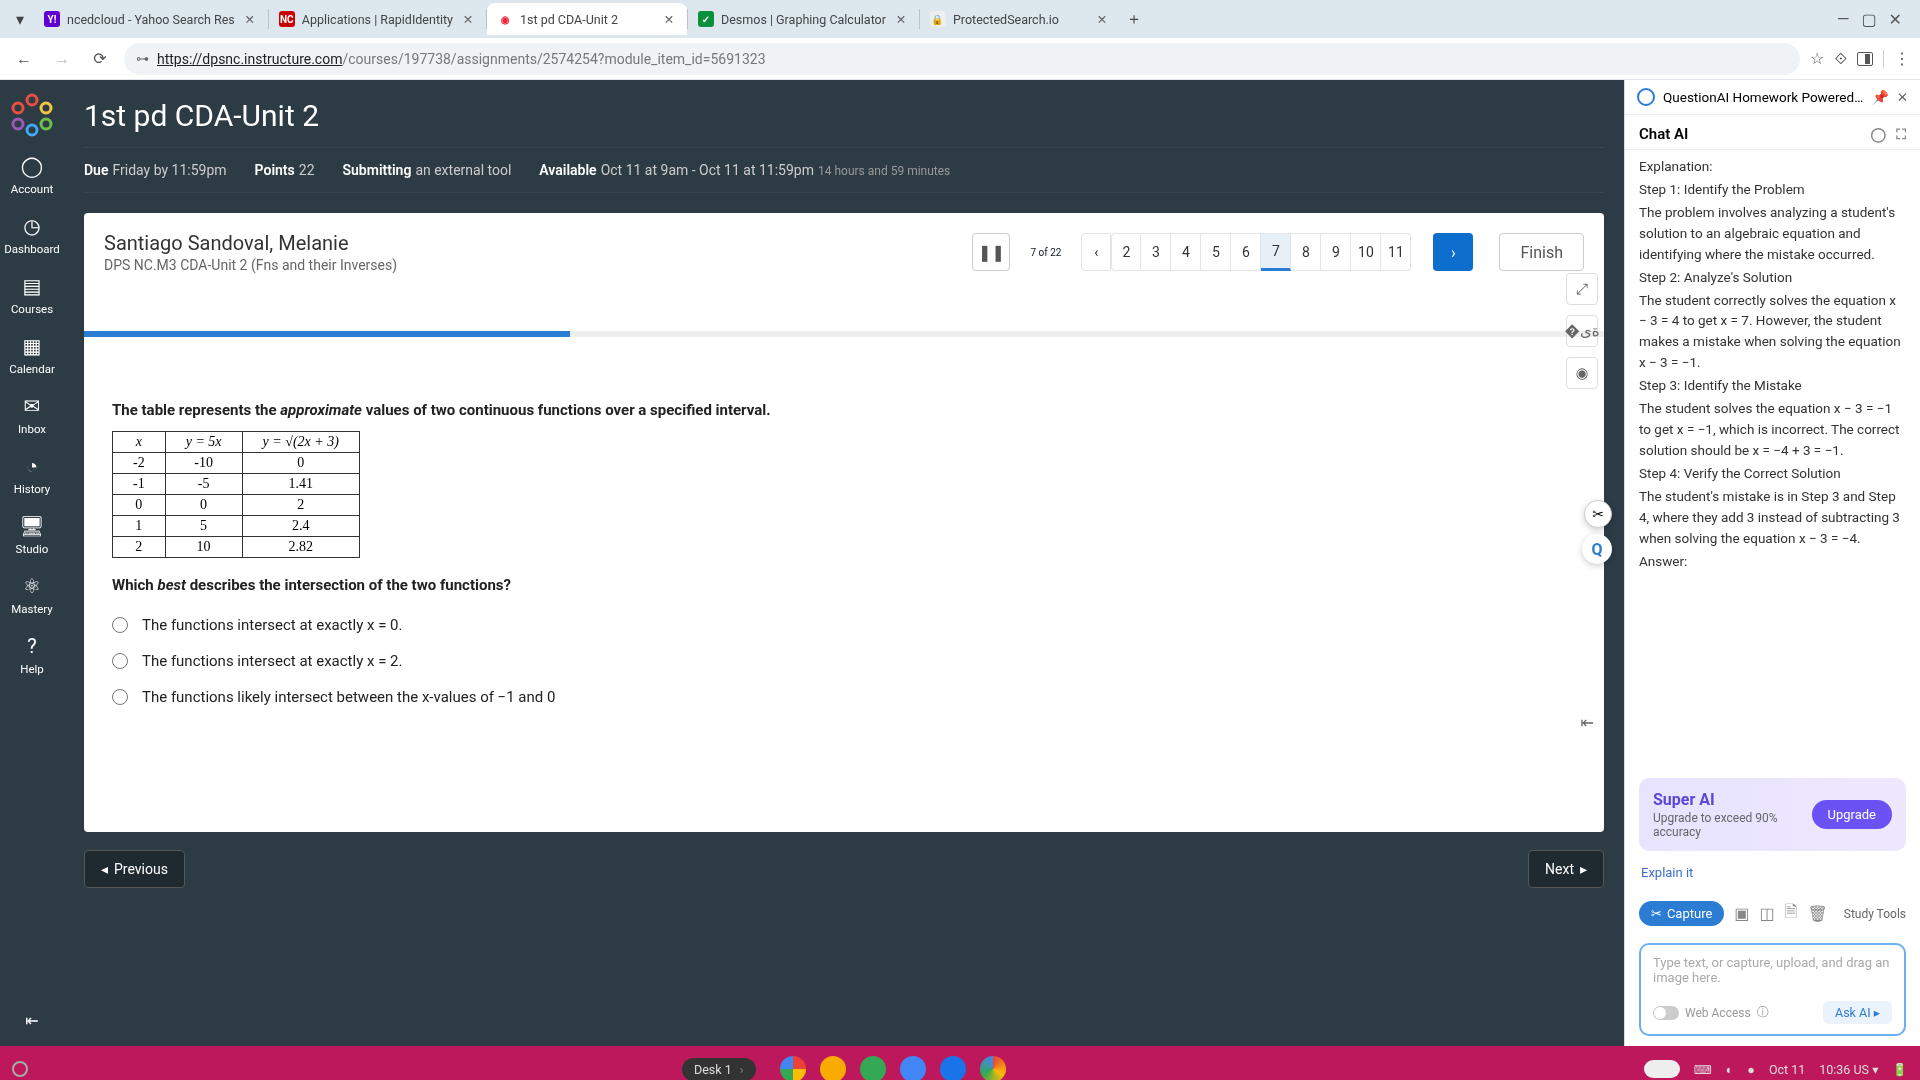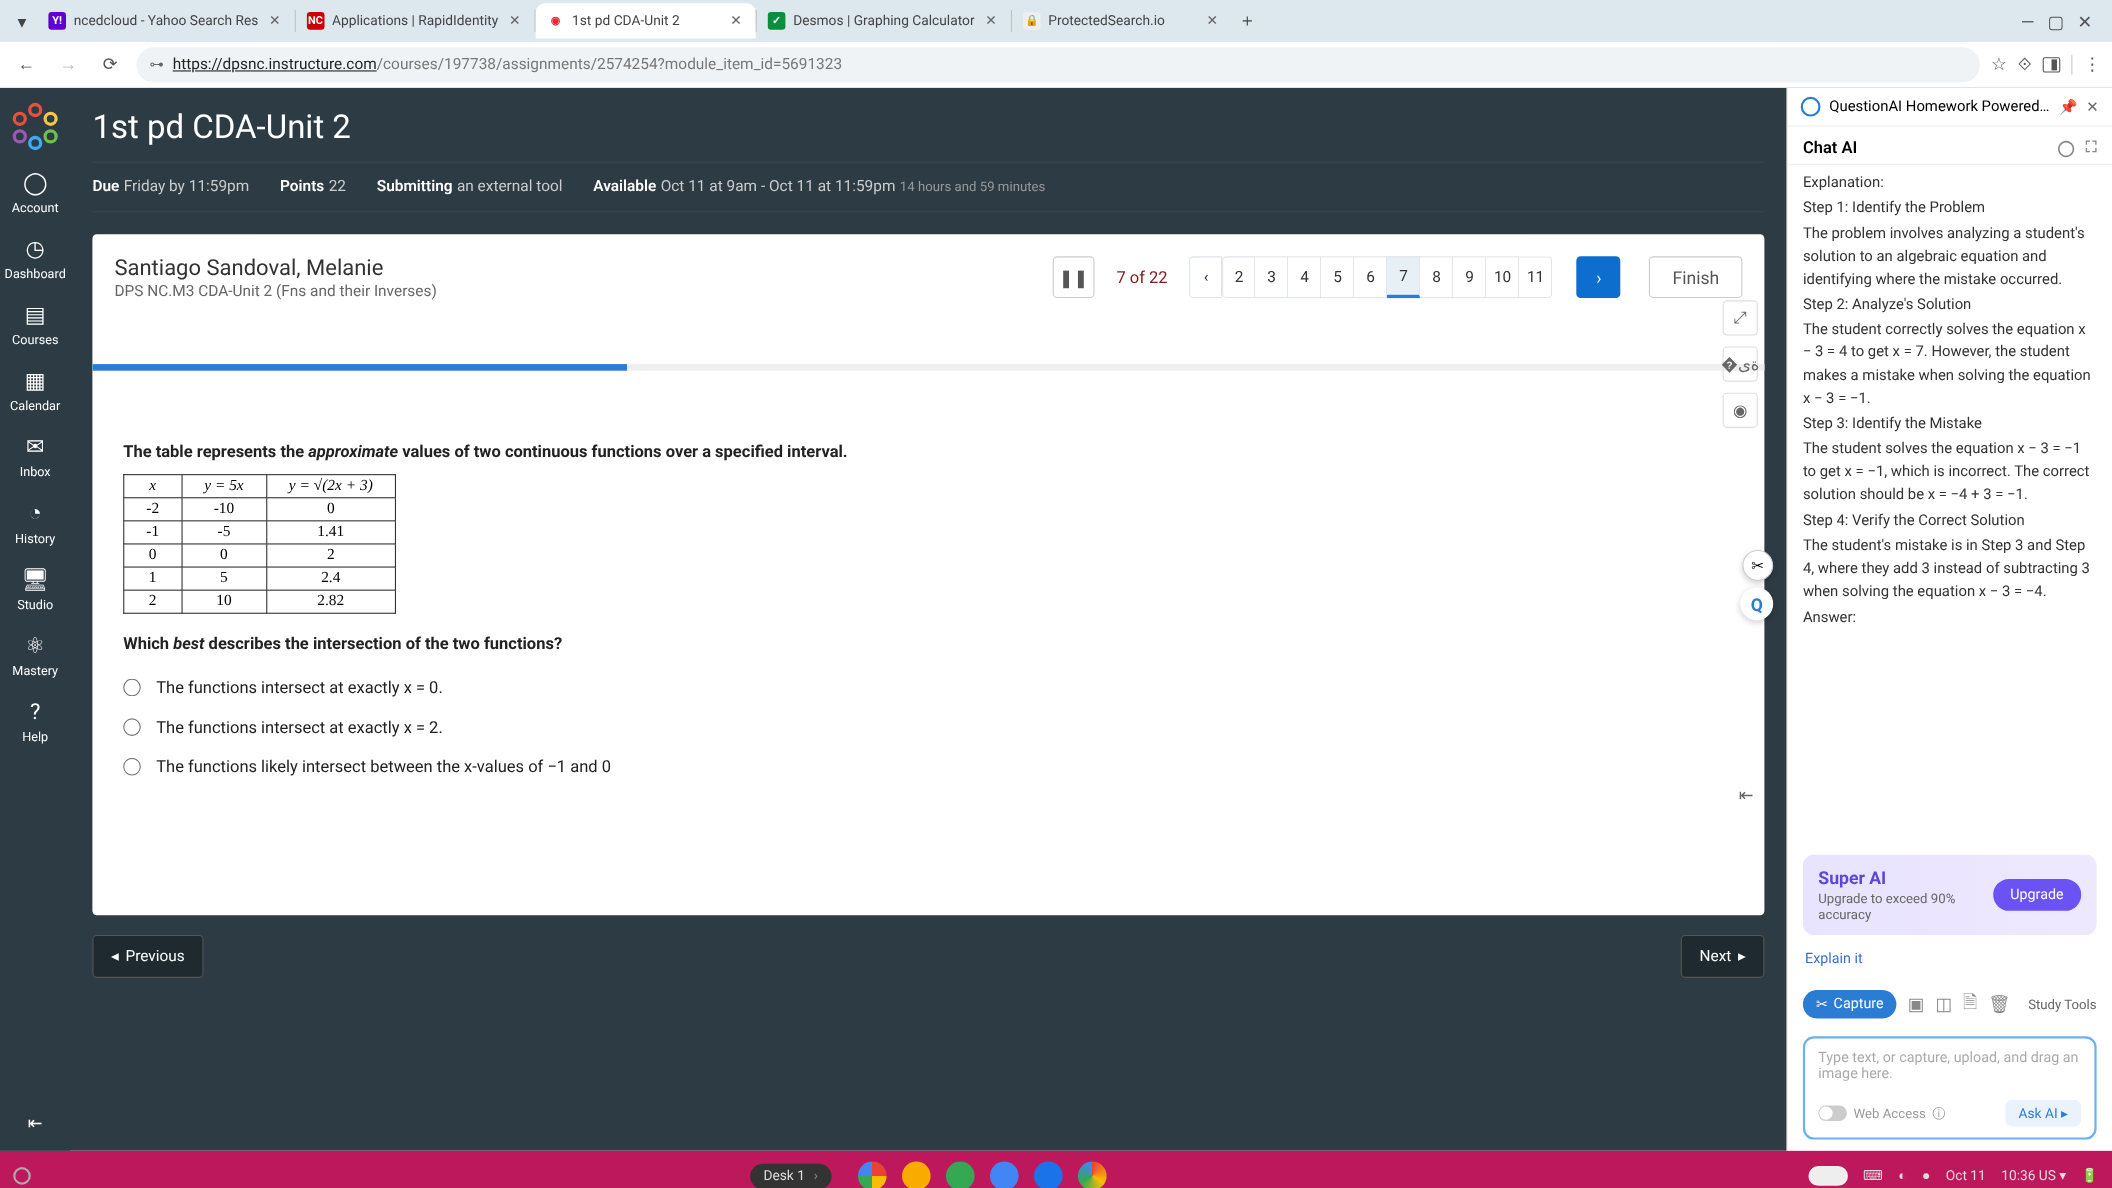--- a/index.html
+++ b/index.html
@@ -45,21 +45,21 @@
 .meta-row { display: flex; gap: 28px; color: #ccc; font-size: 14px; border-top: 1px solid #3a4750; border-bottom: 1px solid #3a4750; padding: 14px 0; }
 .meta-row b { color: #fff; font-weight: 600; margin-right: 4px; }
 .meta-row .avail-note { font-size: 12px; color: #999; margin-left: 4px; }
 
 .assessment-frame { background: #fff; margin-top: 20px; border-radius: 4px; position: relative; height: 619px; display:flex; flex-direction:column;gap:48px;}
 .assess-header { display: flex; align-items: center; padding: 18px 20px 10px; gap: 12px; }
 .student-block { flex: 1; }
 .student-name { font-size: 20px; color: #333; }
 .assess-sub { font-size: 14px; color: #666; margin-top: 2px; }
 .pause-btn { width: 38px; height: 38px; border: 1px solid #ccc; border-radius: 4px; display: flex; align-items: center; justify-content: center; color: #555; cursor: pointer; }
-.q-counter { font-size: 15px; color: #7f1d1d; margin: 0 8px; }
+.q-counter { font-size: 10px; color: #0f172a; margin: 0 8px; }
 .q-nav { display: flex; }
 .q-nav .qn { width: 30px; height: 38px; border: 1px solid #e1e4e8; border-left: none; display: flex; align-items: center; justify-content: center; font-size: 14px; color: #333; cursor: pointer; background: #fff; }
 .q-nav .qn:first-child { border-left: 1px solid #e1e4e8; border-radius: 4px 0 0 4px; }
 .q-nav .qn:last-child { border-radius: 0 4px 4px 0; }
 .q-nav .qn.active { background: #e8f0f7; border-bottom: 3px solid #2b7cd3; }
 .next-q { width: 40px; height: 38px; background: #0e6ecd; color: #fff; border-radius: 4px; display: flex; align-items: center; justify-content: center; margin-left: 10px; cursor: pointer; }
 .finish-btn { margin-left: 14px; padding: 0 20px; height: 38px; border: 1px solid #ccc; border-radius: 4px; display: flex; align-items: center; color: #555; cursor: pointer; }
 
 .progress-bar { height: 6px; background: #eee; }
 .progress-fill { height: 100%; background: #2b7cd3; }

